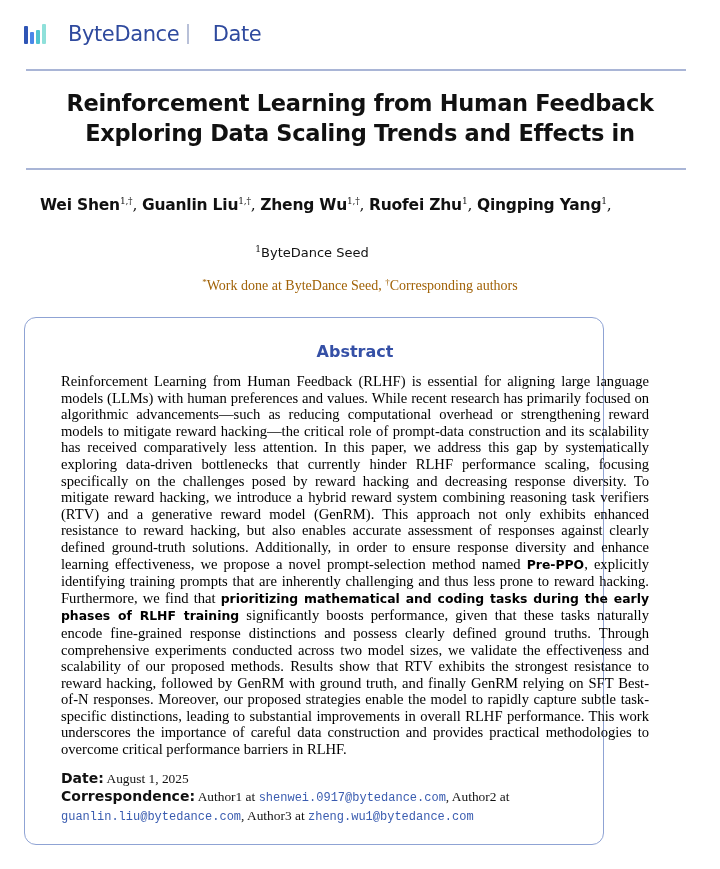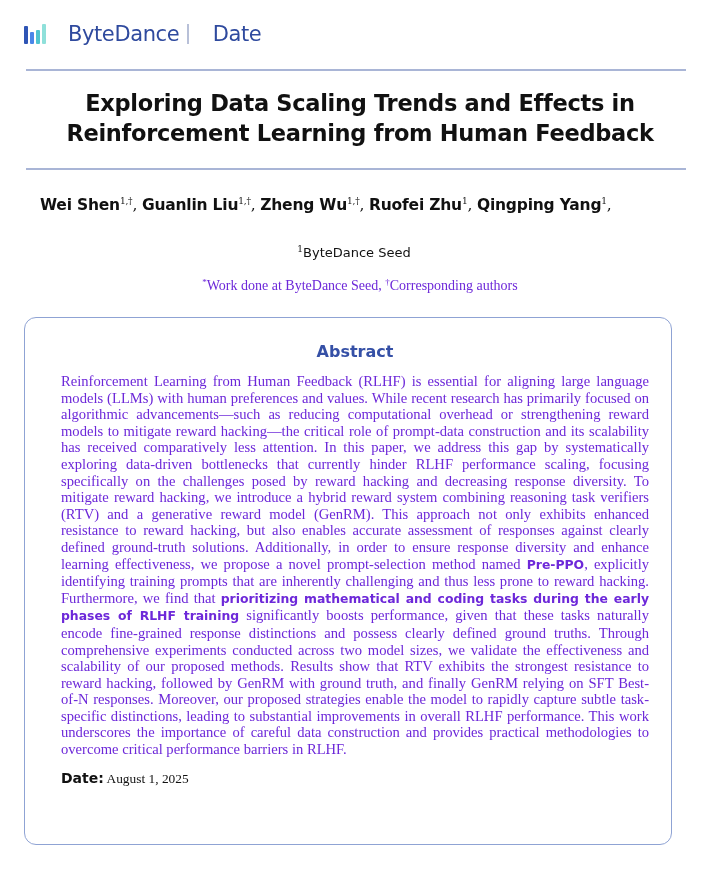--- a/index.html
+++ b/index.html
@@ -7,27 +7,27 @@
   .logo { position: absolute; left: 24px; top: 20px; height: 28px; display: flex; align-items: center; }
   .logo-mark { display: flex; align-items: flex-end; gap: 2px; height: 20px; margin-right: 6px; }
   .logo-mark span { display: block; width: 4px; border-radius: 1px; }
   .logo-text { font-family: "DejaVu Sans", sans-serif; font-size: 21px; color: #2f4a9e; letter-spacing: -0.4px; margin-left: 16px; }
   .logo-sep { display: inline-block; width: 1.5px; height: 20px; background: #b8c0d8; margin: 0 8px; vertical-align: middle; }
   .rule { position: absolute; left: 26px; width: 660px; height: 2px; background: #a9b5d6; }
   .title { position: absolute; left: 0; width: 720px; top: 88px; text-align: center; font-family: "DejaVu Sans", sans-serif; font-weight: bold; font-size: 22.5px; line-height: 30px; color: #111; letter-spacing: -0.3px; }
   .authors { position: absolute; left: 40px; width: 640px; top: 190px; text-align: left; font-family: "DejaVu Sans", sans-serif; font-weight: bold; font-size: 15.5px; line-height: 22px; color: #111; letter-spacing: -0.2px; }
   .authors sup { font-family: "DejaVu Serif", serif; font-weight: normal; font-size: 9px; vertical-align: 6px; }
   .authors .comma { font-family: "DejaVu Serif", serif; font-weight: normal; }
-  .affil { position: absolute; left: 0; width: 624px; top: 244px; text-align: center; font-family: "DejaVu Sans", sans-serif; font-size: 13px; color: #111; margin-left: 42px; }
+  .affil { position: absolute; left: 0; width: 624px; top: 244px; text-align: center; font-family: "DejaVu Sans", sans-serif; font-size: 13px; color: #111; }
   .affil sup { font-family: "DejaVu Serif", serif; font-size: 9px; vertical-align: 5px; }
-  .note { position: absolute; left: 0; width: 720px; top: 277px; text-align: center; font-family: "Liberation Serif", serif; font-size: 14px; color: #6d28d9; }
+  .note { position: absolute; left: 0; width: 720px; top: 277px; text-align: center; font-family: "Liberation Serif", serif; font-size: 14px; color: #a16207; }
   .note sup { font-size: 9px; vertical-align: 5px; }
-  .abstract-box { position: absolute; left: 24px; top: 317px; width: 648px; height: 528px; border: 1.5px solid #8fa3d4; border-radius: 12px; box-sizing: border-box; }
+  .abstract-box { position: absolute; left: 24px; top: 317px; width: 580px; height: 528px; border: 1.5px solid #8fa3d4; border-radius: 12px; box-sizing: border-box; }
   .abstract-title { position: absolute; left: 0; width: 660px; top: 24px; text-align: center; font-family: "DejaVu Sans", sans-serif; font-weight: bold; font-size: 16px; color: #3550a6; }
-  .abstract-body { position: absolute; left: 36px; width: 588px; top: 55px; font-family: "Liberation Serif", serif; font-size: 14.6px; line-height: 16.6px; text-align: justify; color: #6d28d9; }
+  .abstract-body { position: absolute; left: 36px; width: 588px; top: 55px; font-family: "Liberation Serif", serif; font-size: 14.6px; line-height: 16.6px; text-align: justify; color: #000000; }
   .abstract-body b { font-family: "DejaVu Sans", sans-serif; font-weight: bold; font-size: 12.4px; }
   .meta { position: absolute; left: 36px; width: 600px; top: 452px; font-family: "Liberation Serif", serif; font-size: 13.4px; line-height: 17.6px; color: #111; }
   .meta .lbl { font-family: "DejaVu Sans", sans-serif; font-weight: bold; font-size: 14px; }
   .meta .mail { font-family: "Liberation Mono", monospace; font-size: 12px; color: #3a5cb0; }
 </style>
 </head>
 <body>
 
 <div class="logo">
   <div class="logo-mark">
@@ -37,22 +37,22 @@
     <span style="height:20px;background:#8fe0da"></span>
   </div>
   <span class="logo-text">ByteDance</span>
   <span class="logo-sep"></span>
   <span class="logo-text">Date</span>
 </div>
 
 <div class="rule" style="top:69px"></div>
 
 <div class="title">
+  <div>Reinforcement Learning from Human Feedback</div>
   <div>Exploring Data Scaling Trends and Effects in</div>
-  <div>Reinforcement Learning from Human Feedback</div>
 </div>
 
 <div class="rule" style="top:168px"></div>
 
 <div class="authors">
   <div>
     <span>Wei Shen</span><sup>1,†</sup><span class="comma">, </span>
     <span>Guanlin Liu</span><sup>1,†</sup><span class="comma">, </span>
     <span>Zheng Wu</span><sup>1,†</sup><span class="comma">, </span>
     <span>Ruofei Zhu</span><sup>1</sup><span class="comma">, </span>
@@ -70,14 +70,18 @@
 
 <div class="abstract-box">
   <div class="abstract-title">Abstract</div>
   <div class="abstract-body"><span>Reinforcement Learning from Human Feedback (RLHF) is essential for aligning large language models (LLMs) with human preferences and values. While recent research has primarily focused on algorithmic advancements—such as reducing computational overhead or strengthening reward models to mitigate reward hacking—the critical role of prompt-data construction and its scalability has received comparatively less attention. In this paper, we address this gap by systematically exploring data-driven bottlenecks that currently hinder RLHF performance scaling, focusing specifically on the challenges posed by reward hacking and decreasing response diversity.  To mitigate reward hacking, we introduce a hybrid reward system combining reasoning task verifiers (RTV) and a generative reward model (GenRM). This approach not only exhibits enhanced resistance to reward hacking, but also enables accurate assessment of responses against clearly defined ground-truth solutions. Additionally, in order to ensure response diversity and enhance learning effectiveness, we propose a novel prompt-selection method named </span><b>Pre-PPO</b><span>, explicitly identifying training prompts that are inherently challenging and thus less prone to reward hacking. Furthermore, we find that </span><b>prioritizing mathematical and coding tasks during the early phases of RLHF training</b><span> significantly boosts performance, given that these tasks naturally encode fine-grained response distinctions and possess clearly defined ground truths. Through comprehensive experiments conducted across two model sizes, we validate the effectiveness and scalability of our proposed methods.  Results show that RTV exhibits the strongest resistance to reward hacking, followed by GenRM with ground truth, and finally GenRM relying on SFT Best-of-N responses.  Moreover, our proposed strategies enable the model to rapidly capture subtle task-specific distinctions, leading to substantial improvements in overall RLHF performance. This work underscores the importance of careful data construction and provides practical methodologies to overcome critical performance barriers in RLHF.</span></div>
 
   <div class="meta">
     <div>
       <span class="lbl">Date:</span>
       <span>August 1, 2025</span>
     </div>
+    <div>
+      <span class="lbl">Correspondence:</span>
+      <span>Author1 at </span><a class="mail">shenwei.0917@bytedance.com</a><span>, Author2 at </span><a class="mail">guanlin.liu@bytedance.com</a><span>, Author3 at </span><a class="mail">zheng.wu1@bytedance.com</a>
+    </div>
   </div>
 </div>
 
 </body></html>

